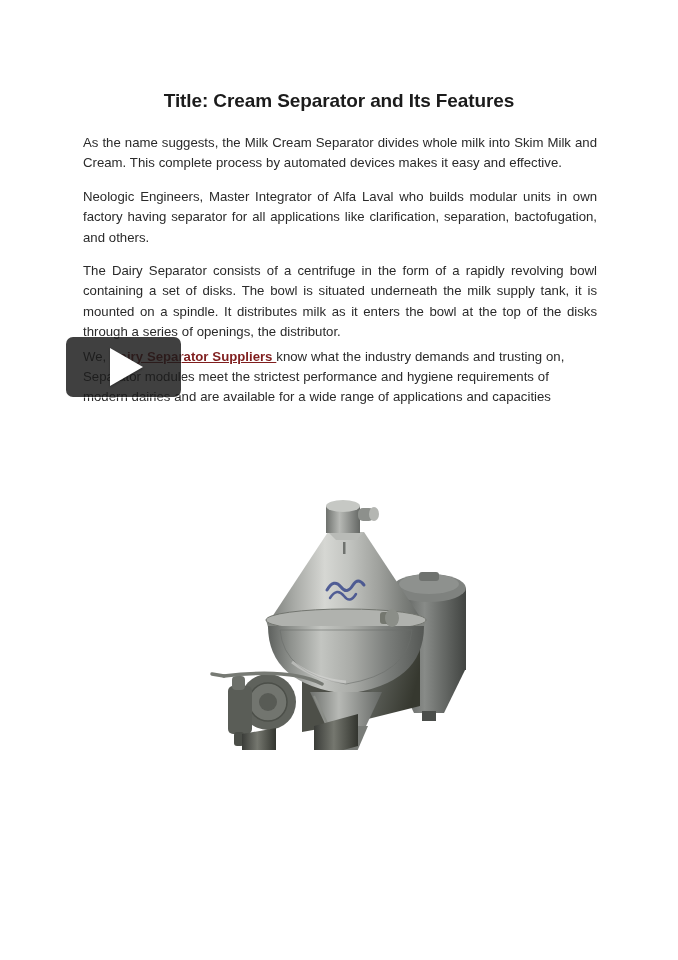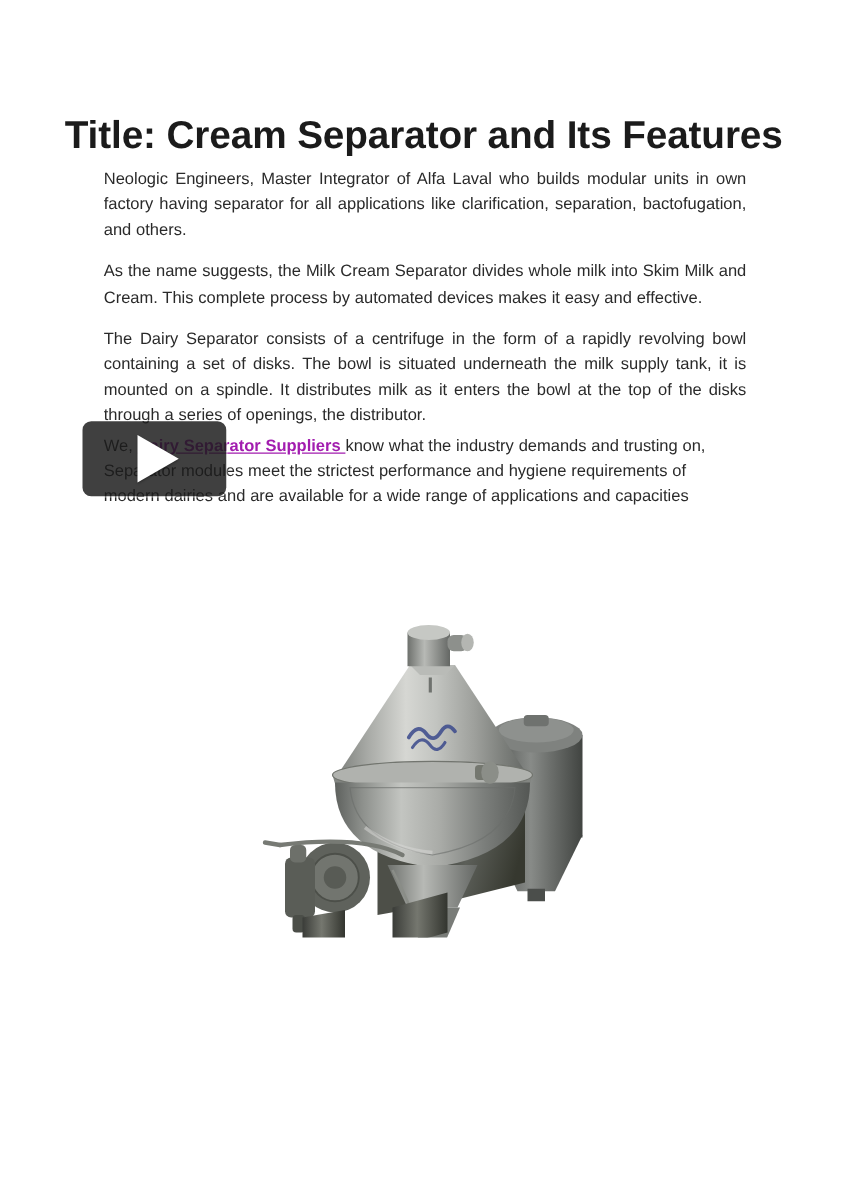--- a/index.html
+++ b/index.html
@@ -22,21 +22,21 @@
     background: #ffffff;
   }
 
   
   .doc-title {
     position: absolute;
     left: 0;
     right: 0;
     top: 90px;
     text-align: center;
-    font-size: 31px;
+    font-size: 19px;
     font-weight: bold;
     letter-spacing: -0.1px;
     color: #1b1b1b;
     font-family: "Liberation Sans", sans-serif;
   }
 
   
   .body-col {
     position: absolute;
     left: 83px;
@@ -50,21 +50,21 @@
     text-justify: inter-word;
     color: #2a2a2a;
     margin: 0 0 13px 0;
     word-spacing: 0.2px;
   }
   .para:last-child { margin-bottom: 0; }
   .para.p3 { margin-bottom: 4px; }
   .para.p4 { text-align: left; }
 
   .doc-link {
-    color: #a21caf;
+    color: #7f1d1d;
     font-weight: bold;
     text-decoration: underline;
     cursor: pointer;
   }
 
   
   .video-overlay {
     position: absolute;
     left: 66px;
     top: 337px;
@@ -100,23 +100,23 @@
 </style>
 </head>
 <body>
 
 <div class="page">
 
   <div class="doc-title">Title: Cream Separator and Its Features</div>
 
   <div class="body-col">
 
+    <p class="para p1">As the name suggests, the Milk Cream Separator divides whole milk into Skim Milk and Cream. This complete process by automated devices makes it easy and effective.</p>
+
     <p class="para p2">Neologic Engineers, Master Integrator of Alfa Laval who builds modular units in own factory having separator for all applications like clarification, separation, bactofugation, and others.</p>
-
-    <p class="para p1">As the name suggests, the Milk Cream Separator divides whole milk into Skim Milk and Cream. This complete process by automated devices makes it easy and effective.</p>
 
     <p class="para p3">The Dairy Separator consists of a centrifuge in the form of a rapidly revolving bowl containing a set of disks. The bowl is situated underneath the milk supply tank, it is mounted on a spindle. It distributes milk as it enters the bowl at the top of the disks through a series of openings, the distributor.</p>
 
     <p class="para p4"><span>We, </span><a class="doc-link" href="#">Dairy Separator Suppliers </a><span>know what the industry demands and trusting on, Separator modules meet the strictest performance and hygiene requirements of modern dairies and are available for a wide range of applications and capacities</span></p>
 
   </div>
 
   <div class="video-overlay" title="Play">
     <span class="play-triangle"></span>
   </div>

